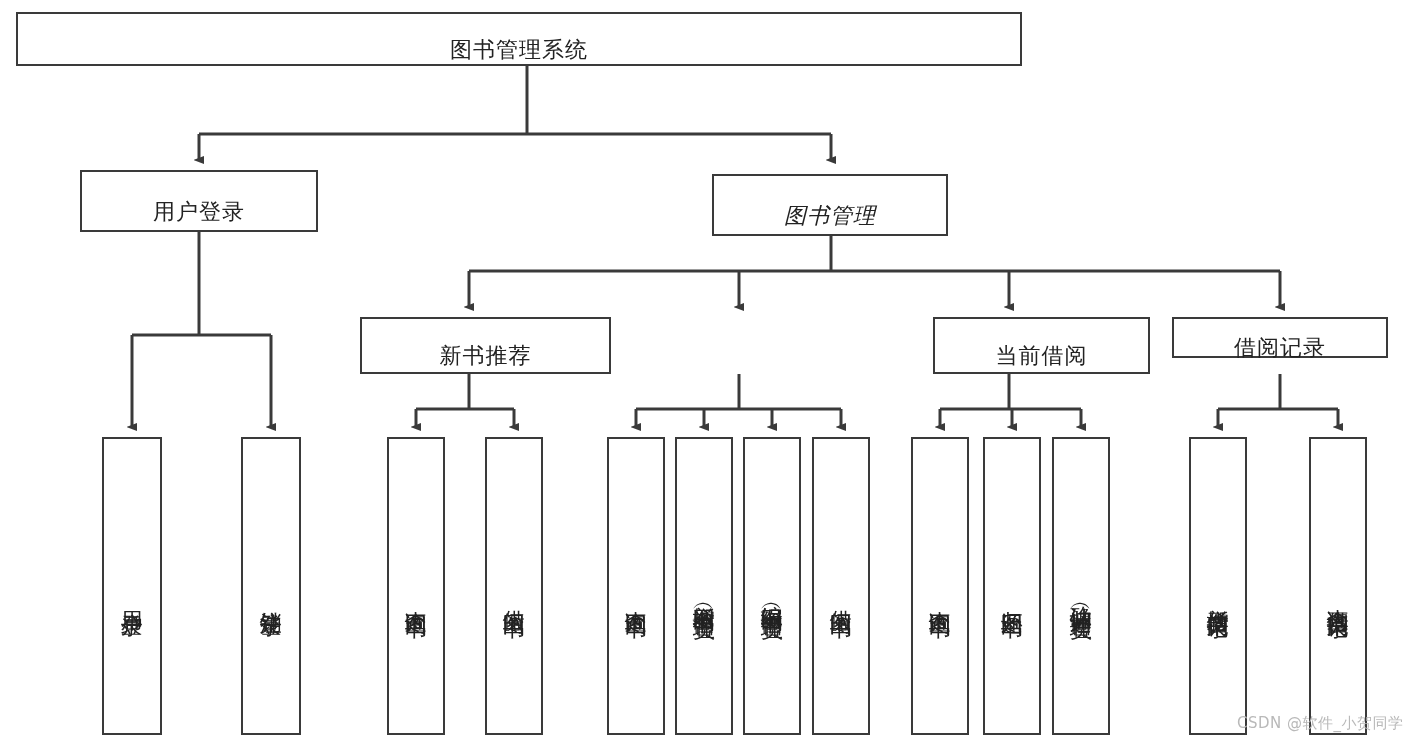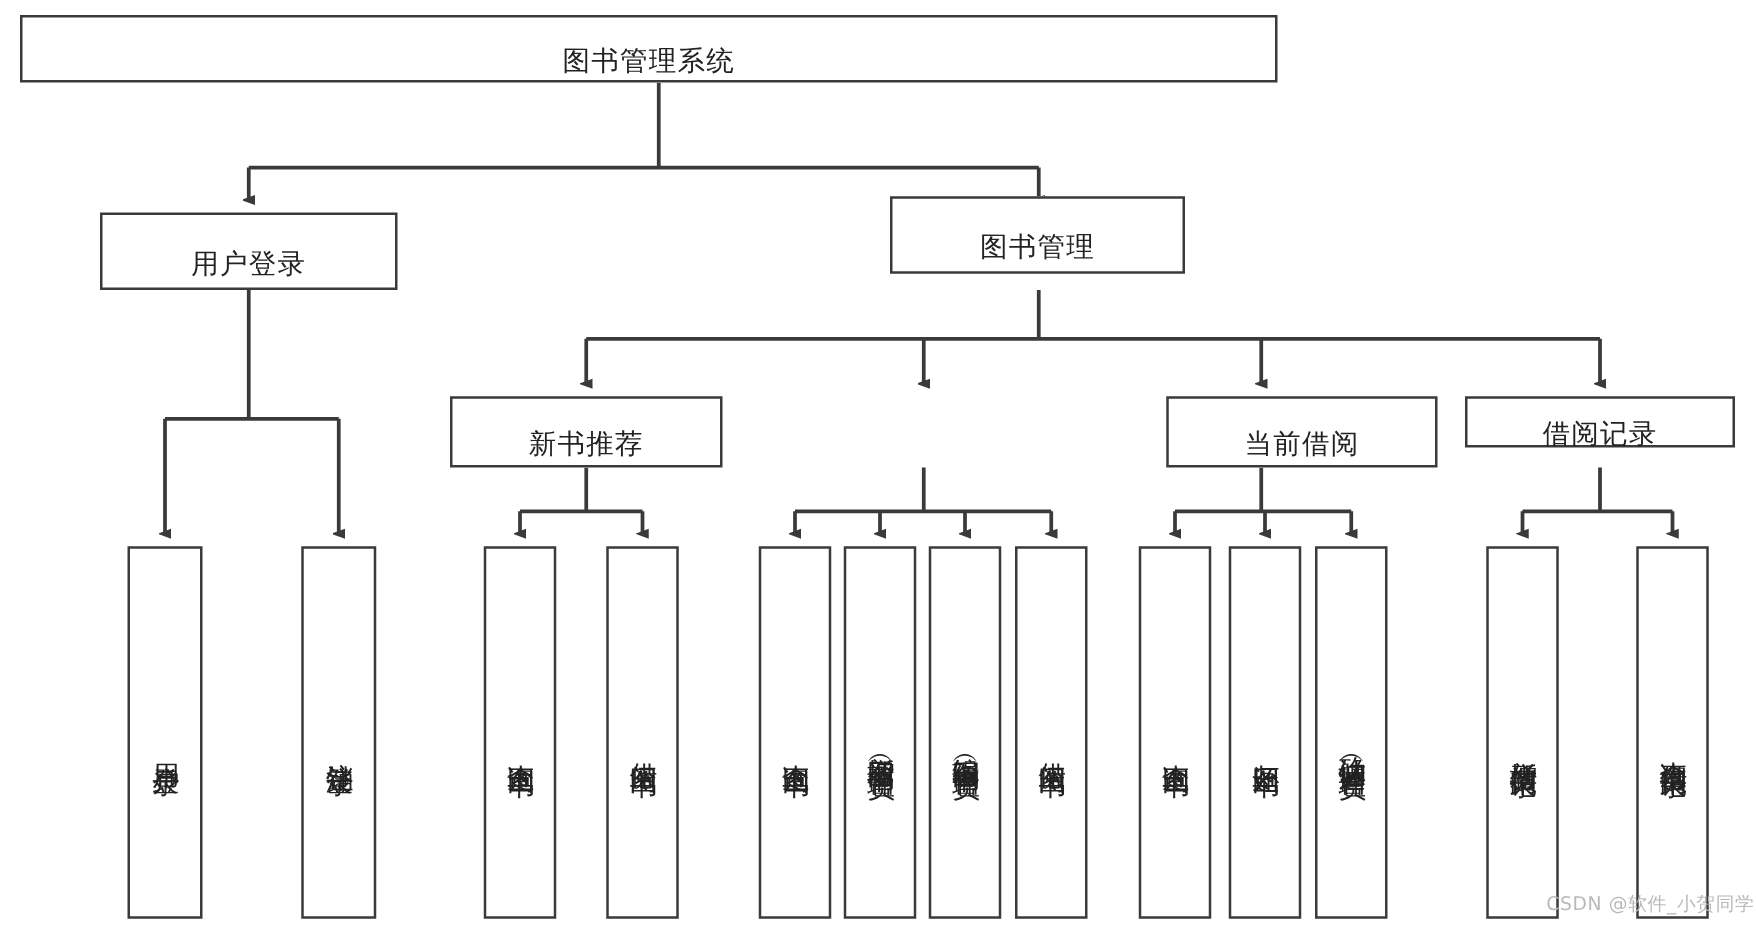--- a/index.html
+++ b/index.html
@@ -127,25 +127,25 @@
     </g>
   </svg>
 
   <div class="node horiz" id="node-root" style="left: 16px; top: 12px; width: 1006px; height: 54px;">
     <span class="label">图书管理系统</span>
   </div>
 
   <div class="node horiz" id="node-l2-0" style="left: 80px; top: 170px; width: 238px; height: 62px;">
     <span class="label">用户登录</span>
   </div>
-  <div class="node horiz" id="node-l2-1" style="left: 712px; top: 157px; width: 236px; height: 62px;">
+  <div class="node horiz" id="node-l2-1" style="left: 712px; top: 174px; width: 236px; height: 62px; font-style: italic;">
     <span class="label">图书管理</span>
   </div>
 
-  <div class="node horiz" id="node-l3-0" style="left: 360px; top: 317px; width: 218px; height: 57px;">
+  <div class="node horiz" id="node-l3-0" style="left: 360px; top: 317px; width: 251px; height: 57px;">
     <span class="label">新书推荐</span>
   </div>
   <div class="node horiz" id="node-l3-2" style="left: 933px; top: 317px; width: 217px; height: 57px;">
     <span class="label">当前借阅</span>
   </div>
   <div class="node horiz" id="node-l3-3" style="left: 1172px; top: 317px; width: 216px; height: 41px;">
     <span class="label">借阅记录</span>
   </div>
 
   <div class="node vert" id="node-leaf-0" style="left: 102px; top: 437px; width: 60px; height: 298px;">

